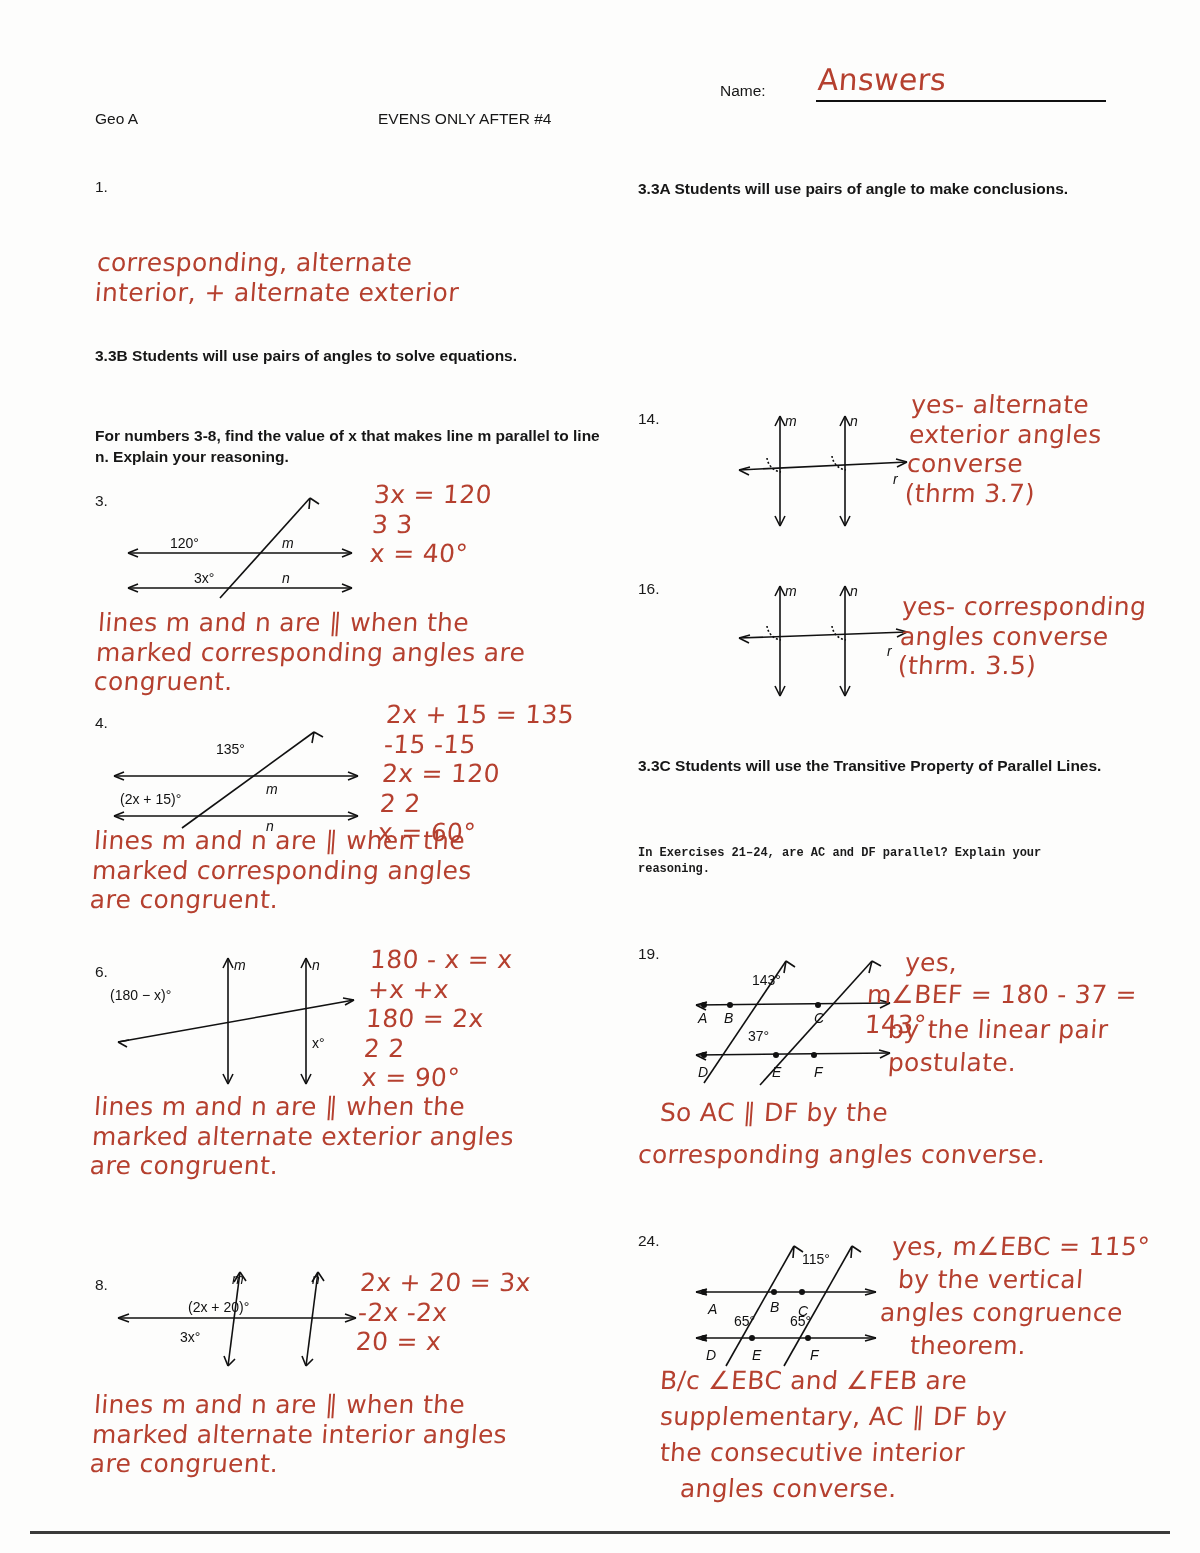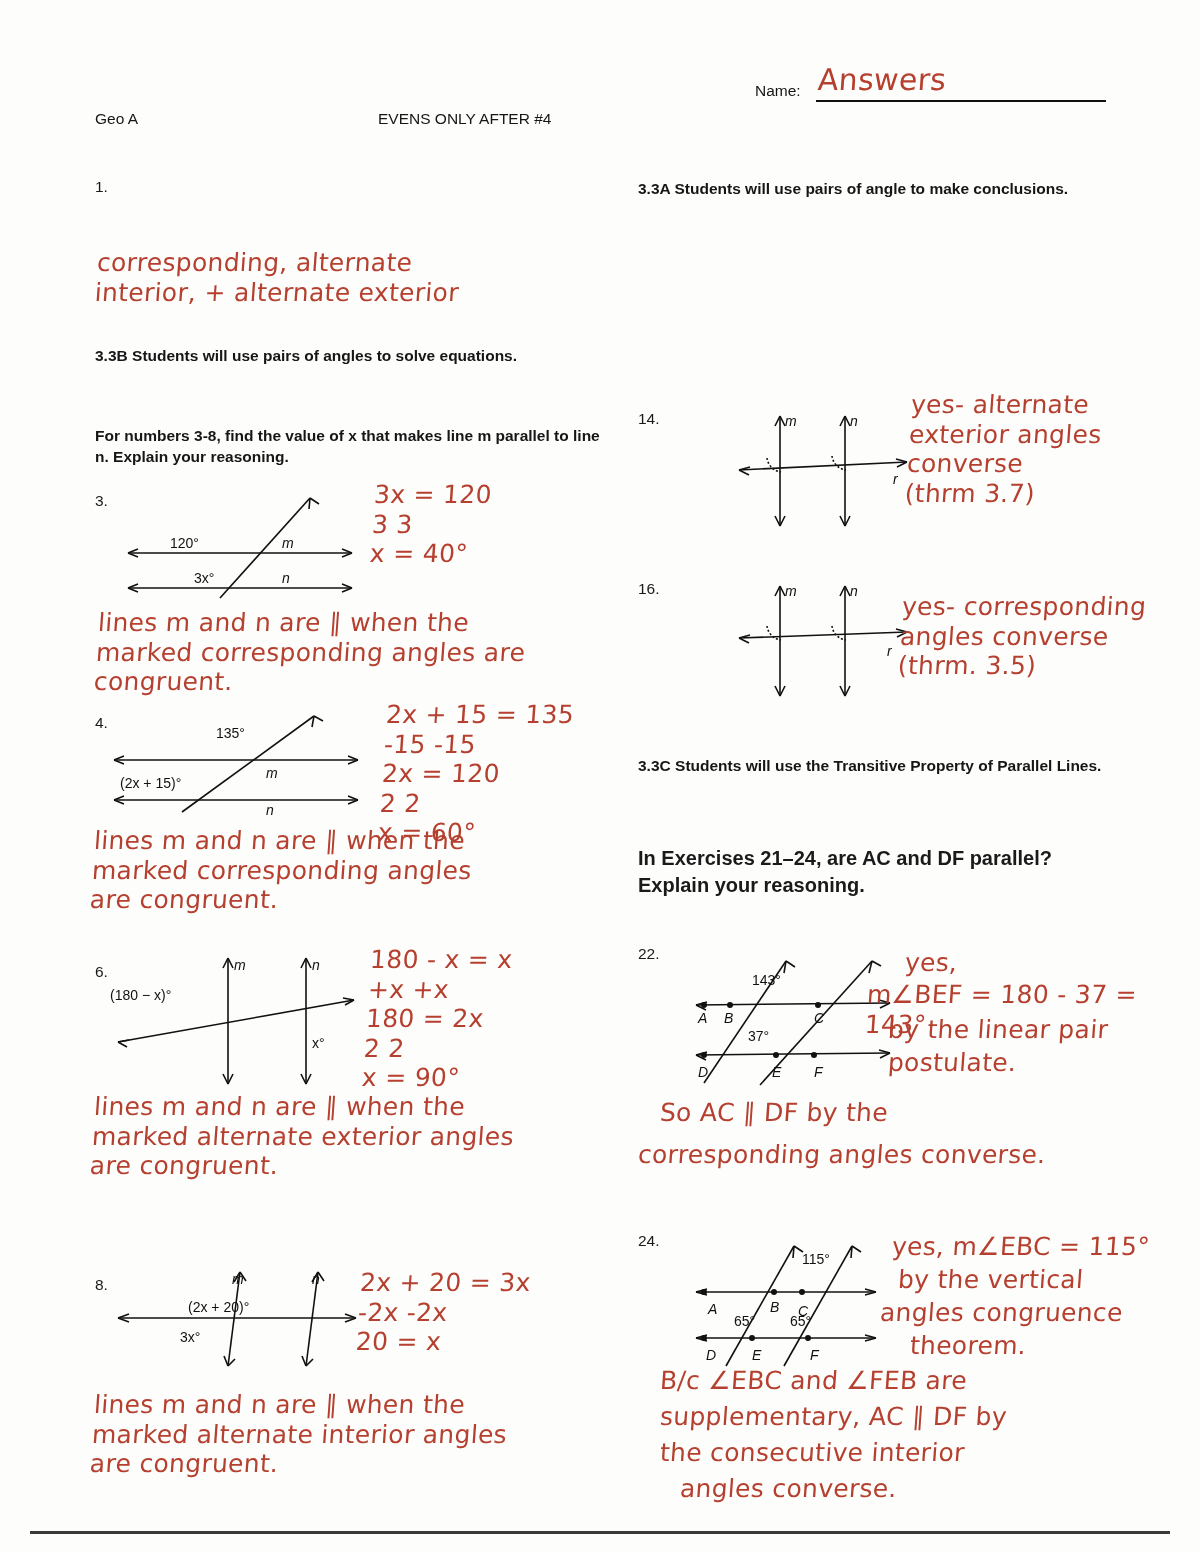--- a/index.html
+++ b/index.html
@@ -32,32 +32,32 @@
     transform: skewX(-4deg);
     white-space: pre-line;
   }
   .pr {
     font-size: 15.5px;
     line-height: 1.38;
     color: #161616;
   }
   .pr b, .bold { font-weight: bold; }
   .serif {
-    font-family: Liberation Sans, sans-serif;
-    font-size: 20px;
+    font-family: Liberation Mono, monospace;
+    font-size: 12px;
     line-height: 1.35;
   }
   .abs { position: absolute; }
   .num { font-size: 15.5px; }
 
   
   #hdr-line1 { left: 95px; top: 66px; width: 640px; }
   #hdr-line2 { left: 95px; top: 108px; width: 120px; }
   #hdr-evens { left: 378px; top: 108px; width: 330px; }
-  #name-label { left: 755px; top: 80px; }
+  #name-label { left: 720px; top: 80px; }
   #name-value { left: 818px; top: 62px; font-size: 30px; }
   #name-rule {
     left: 816px; top: 100px; width: 290px; height: 2px;
     background: #111;
   }
 
   
   .colL { left: 95px; width: 510px; }
   .colR { left: 638px; width: 470px; }
 
@@ -114,21 +114,21 @@
     </svg>
   </div>
   <div class="abs hw" style="left:372px; top:480px;">3x = 120
  3      3
 x = 40°</div>
   <div class="abs hw" style="left:96px; top:608px; width:560px;">lines  m and n  are  ∥ when the
 marked corresponding angles are
 congruent.</div>
 
   <div class="abs num" style="left:95px; top:714px;">4.</div>
-  <div class="abs" style="left:108px; top:708px;">
+  <div class="abs" style="left:108px; top:724px;">
     <svg width="270" height="108" viewBox="0 0 270 108">
       <g class="dg">
         <path d="M6 52 L250 52"></path>
         <path d="M6 52 l10 -4 M6 52 l10 4"></path>
         <path d="M250 52 l-10 -4 M250 52 l-10 4"></path>
         <path d="M6 92 L250 92"></path>
         <path d="M6 92 l10 -4 M6 92 l10 4"></path>
         <path d="M250 92 l-10 -4 M250 92 l-10 4"></path>
         <path d="M74 104 L206 8"></path>
         <path d="M206 8 l-2 11 M206 8 l9 5"></path>
@@ -257,21 +257,21 @@
   <div class="abs hw" style="left:900px; top:592px; width:310px;">yes- corresponding
 angles converse
 (thrm. 3.5)</div>
 
   <div class="abs pr bold colR" style="top:755px;">3.3C  Students will use the Transitive Property of Parallel Lines.</div>
 
   <div class="abs serif bold colR" style="top:845px;">
     <span>In Exercises 21–24, are AC and DF parallel? Explain your reasoning.</span>
   </div>
 
-  <div class="abs num" style="left:638px; top:945px;">22.</div>
+  <div class="abs num" style="left:638px; top:945px;">19.</div>
   <div class="abs" style="left:690px; top:955px;">
     <svg width="230" height="135" viewBox="0 0 230 135">
       <g class="dg">
         <path d="M6 50 L200 48"></path>
         <path d="M6 50 l11 -3 M6 50 l10 5"></path>
         <path d="M200 48 l-11 -3 M200 48 l-10 5"></path>
         <path d="M6 100 L200 98"></path>
         <path d="M6 100 l11 -3 M6 100 l10 5"></path>
         <path d="M200 98 l-11 -3 M200 98 l-10 5"></path>
         <path d="M14 128 L96 6"></path>

